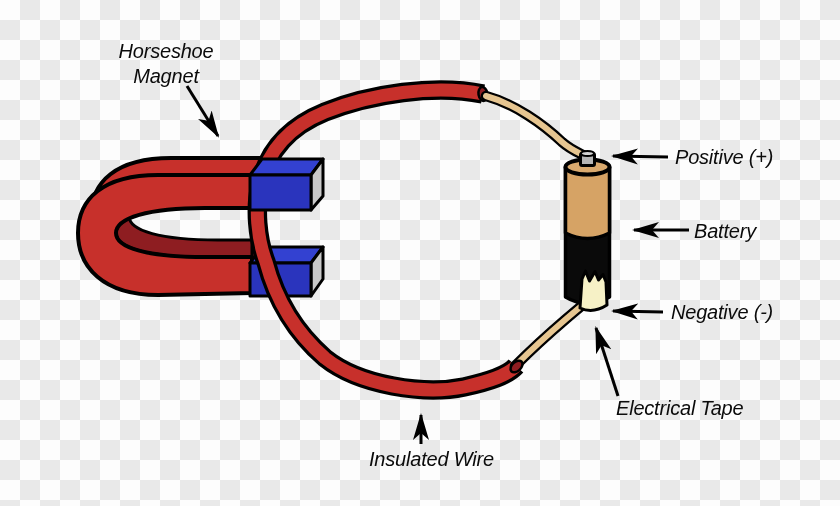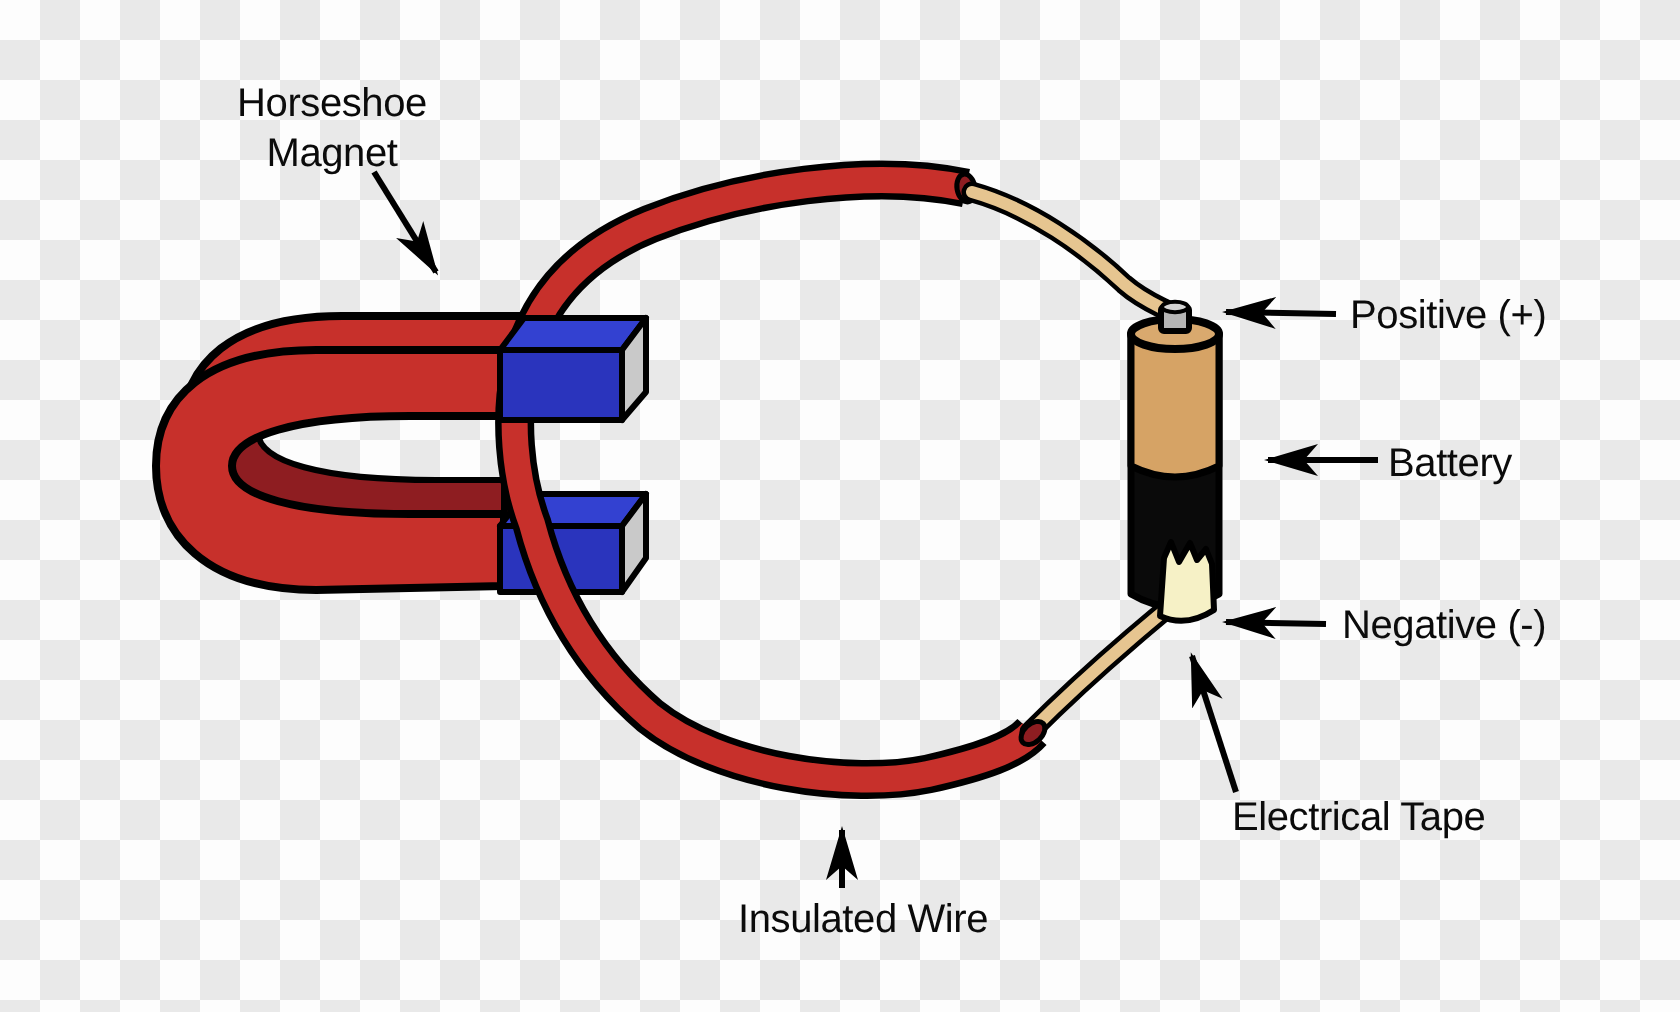--- a/index.html
+++ b/index.html
@@ -1,16 +1,16 @@
 <!DOCTYPE html>
 <html><head>
 <meta charset="utf-8">
 <style>
   html,body{margin:0;padding:0;background:#ffffff;}
-  .stage{width:840px;height:506px;overflow:hidden;position:relative;}
+  .stage{width:840px;height:506px;overflow:hidden;position:relative;font-style:italic;}
   svg{display:block;}
   .ol{stroke:#000;}
   .w4{stroke-width:4;}
   .w35{stroke-width:3.5;}
   .w3{stroke-width:3;}
   .w25{stroke-width:2.5;}
   .w2{stroke-width:2;}
   .join{stroke-linejoin:round;}
   .wire-outline{fill:none;stroke:#000;stroke-width:19.5;stroke-linecap:butt;}
   .wire-core{fill:none;stroke-width:13;stroke-linecap:butt;}

